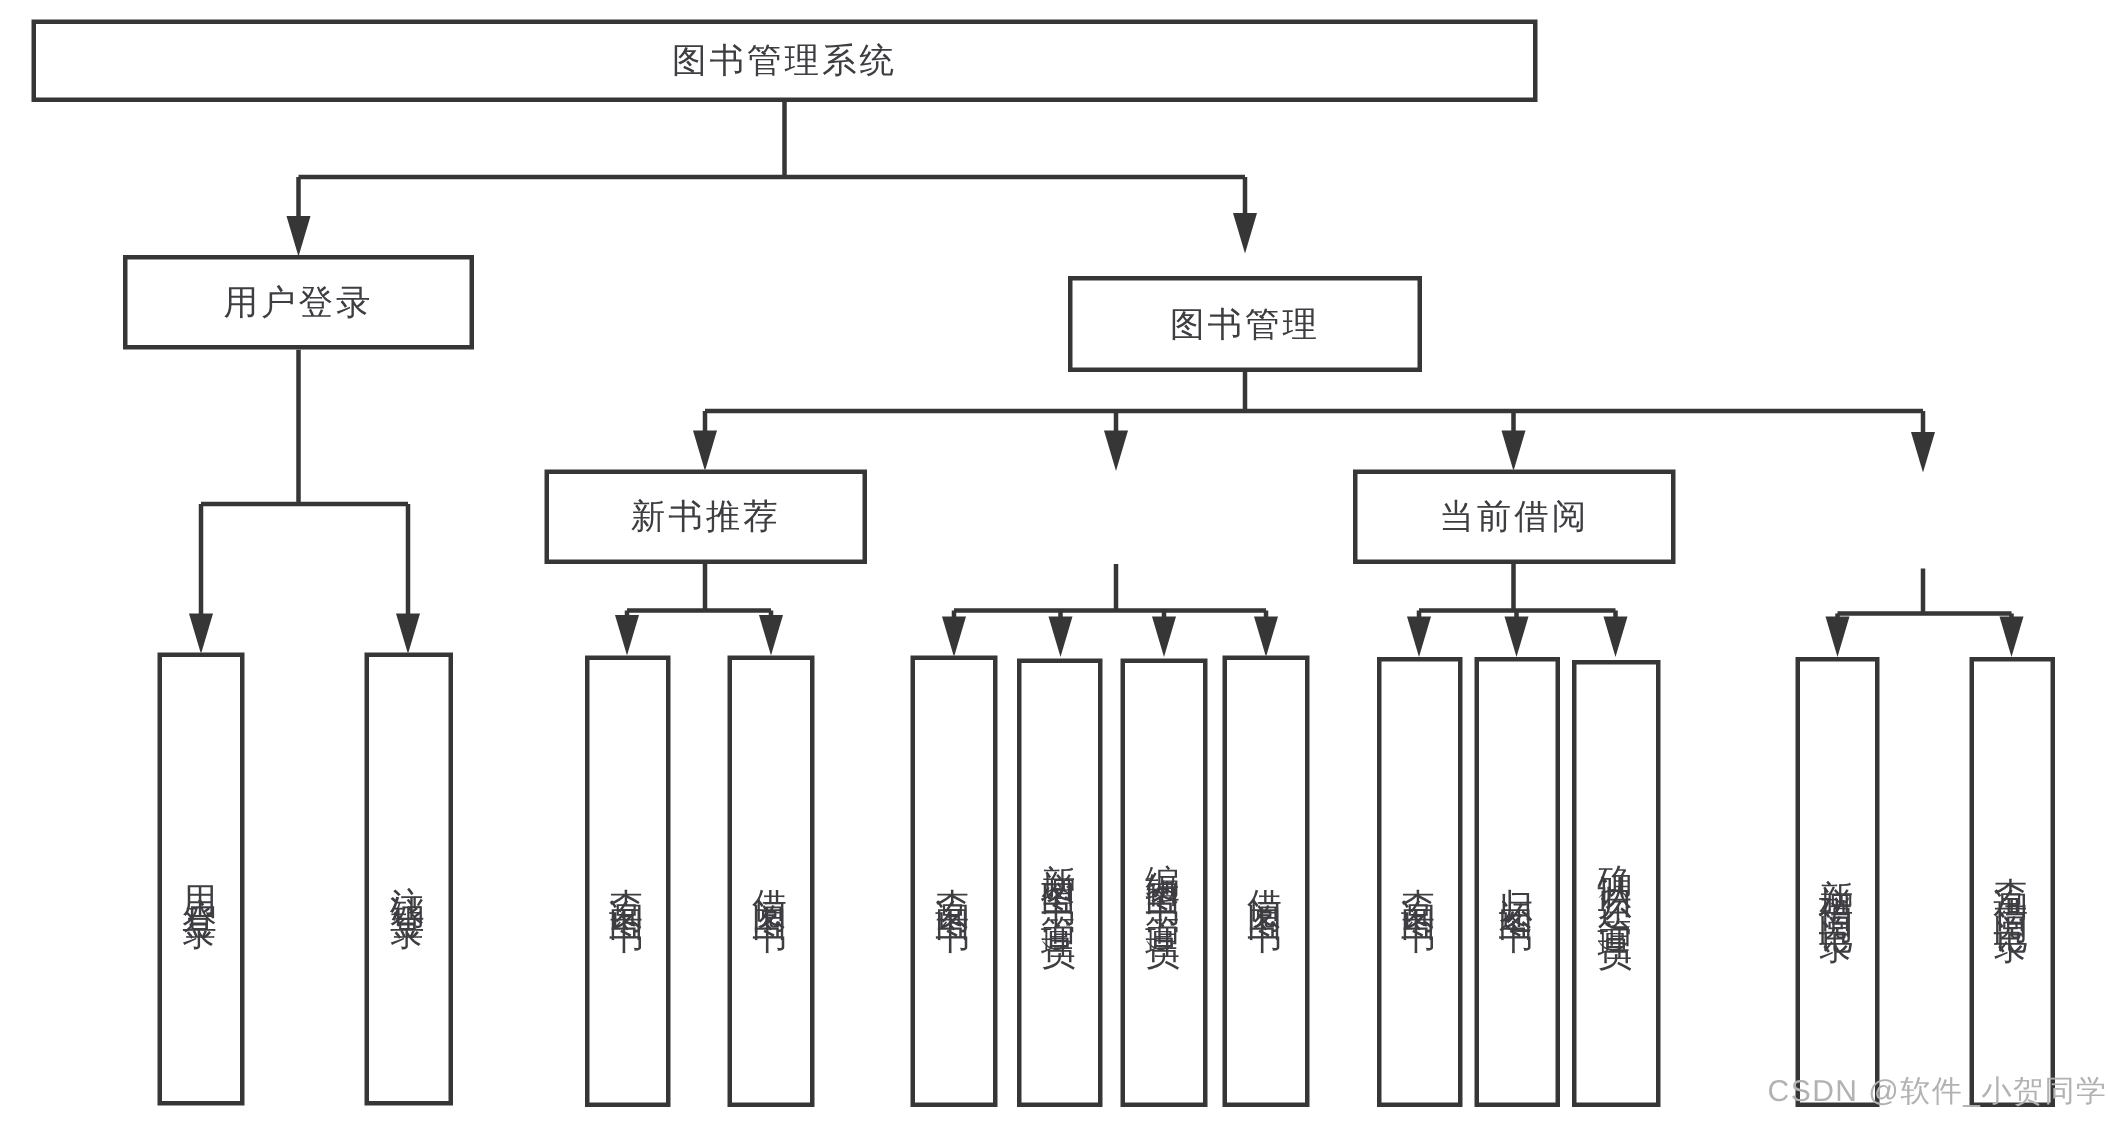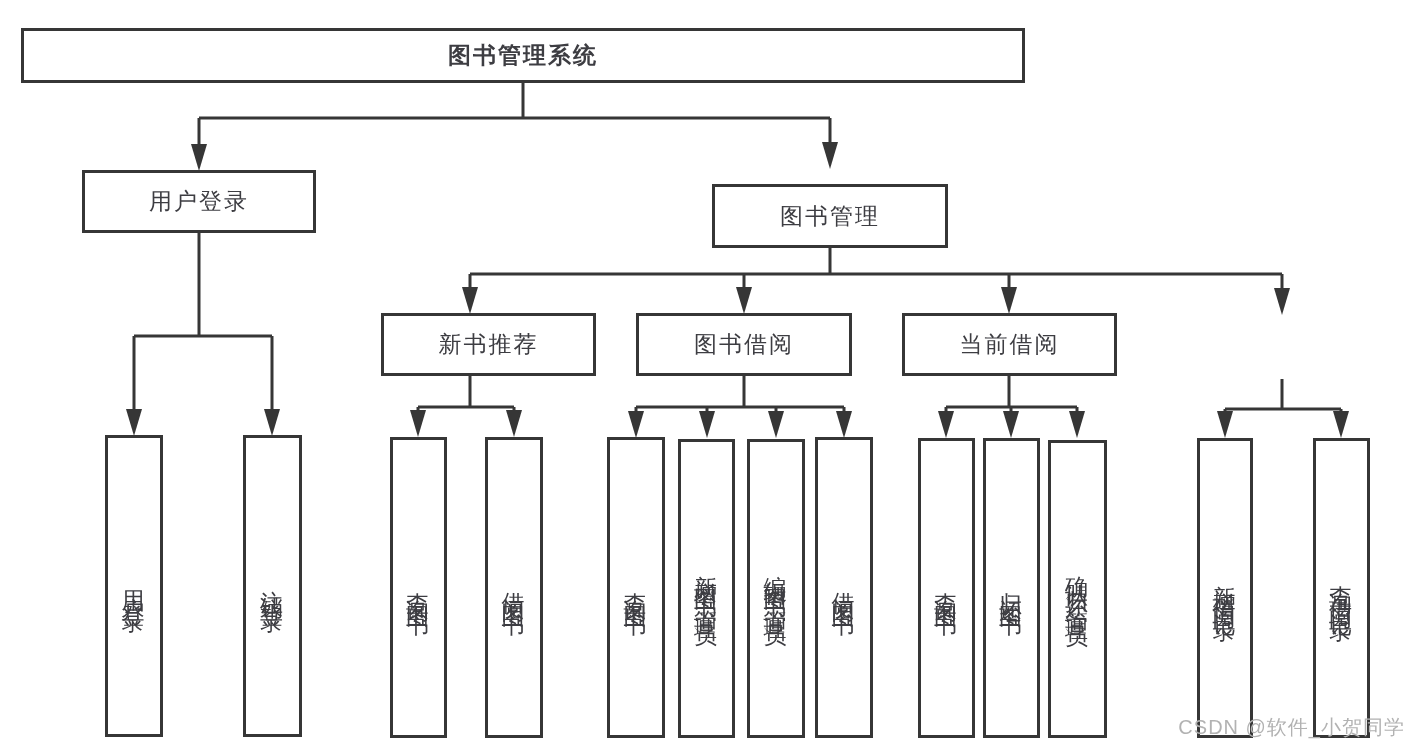--- a/index.html
+++ b/index.html
@@ -85,27 +85,26 @@
       <polygon points="768,411 784,411 776,438"></polygon>
       <polygon points="836,411 852,411 844,438"></polygon>
       <polygon points="938,411 954,411 946,438"></polygon>
       <polygon points="1003,411 1019,411 1011,438"></polygon>
       <polygon points="1069,411 1085,411 1077,438"></polygon>
       <polygon points="1217,411 1233,411 1225,438"></polygon>
       <polygon points="1333,411 1349,411 1341,438"></polygon>
     </g>
   </svg>
 
-  <div class="node" style="left:21px; top:28px; width:1004px; height:55px;font-weight:bold;">图书管理系统</div>
+  <div class="node" style="left:21px; top:13px; width:1004px; height:55px;">图书管理系统</div>
 
   <div class="node" style="left:82px; top:170px; width:234px; height:63px;">用户登录</div>
   <div class="node" style="left:712px; top:184px; width:236px; height:64px;">图书管理</div>
 
-  <div class="node" style="left:381px; top:313px; width:215px; height:63px;">新书推荐</div>
-  <div class="node" style="left:636px; top:313px; width:216px; height:63px;">图书借阅</div>
+  <div class="node" style="left:363px; top:313px; width:215px; height:63px;">新书推荐</div>
   <div class="node" style="left:902px; top:313px; width:215px; height:63px;">当前借阅</div>
 
   <div class="node v" style="left:105px; top:435px; width:58px; height:302px;">用户登录</div>
   <div class="node v" style="left:243px; top:435px; width:59px; height:302px;">注销登录</div>
 
   <div class="node v" style="left:390px; top:437px; width:57px; height:301px;">查询图书</div>
   <div class="node v" style="left:485px; top:437px; width:58px; height:301px;">借阅图书</div>
 
   <div class="node v" style="left:607px; top:437px; width:58px; height:301px;">查询图书</div>
   <div class="node v" style="left:678px; top:439px; width:57px; height:299px;">新增图书（管理员）</div>

